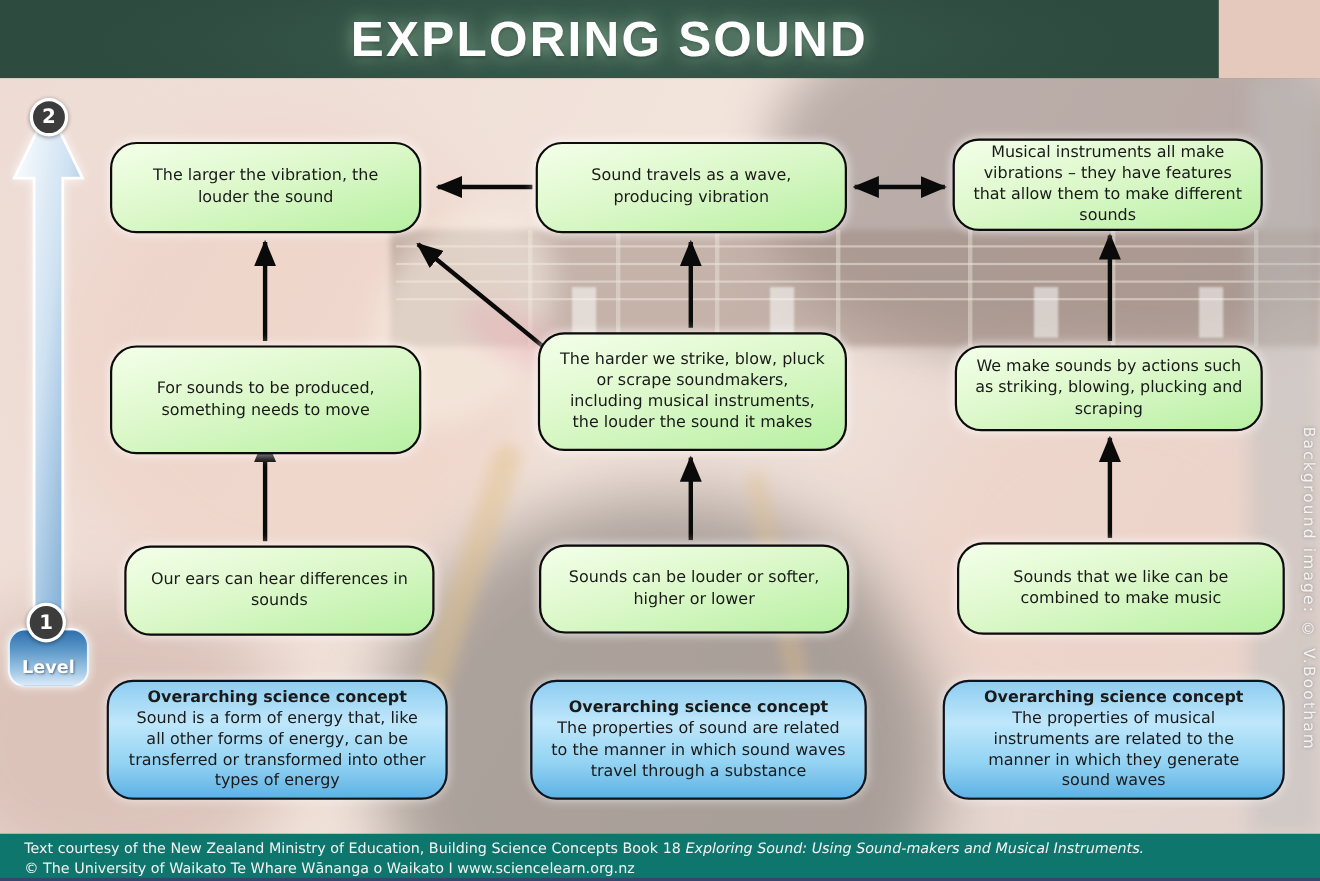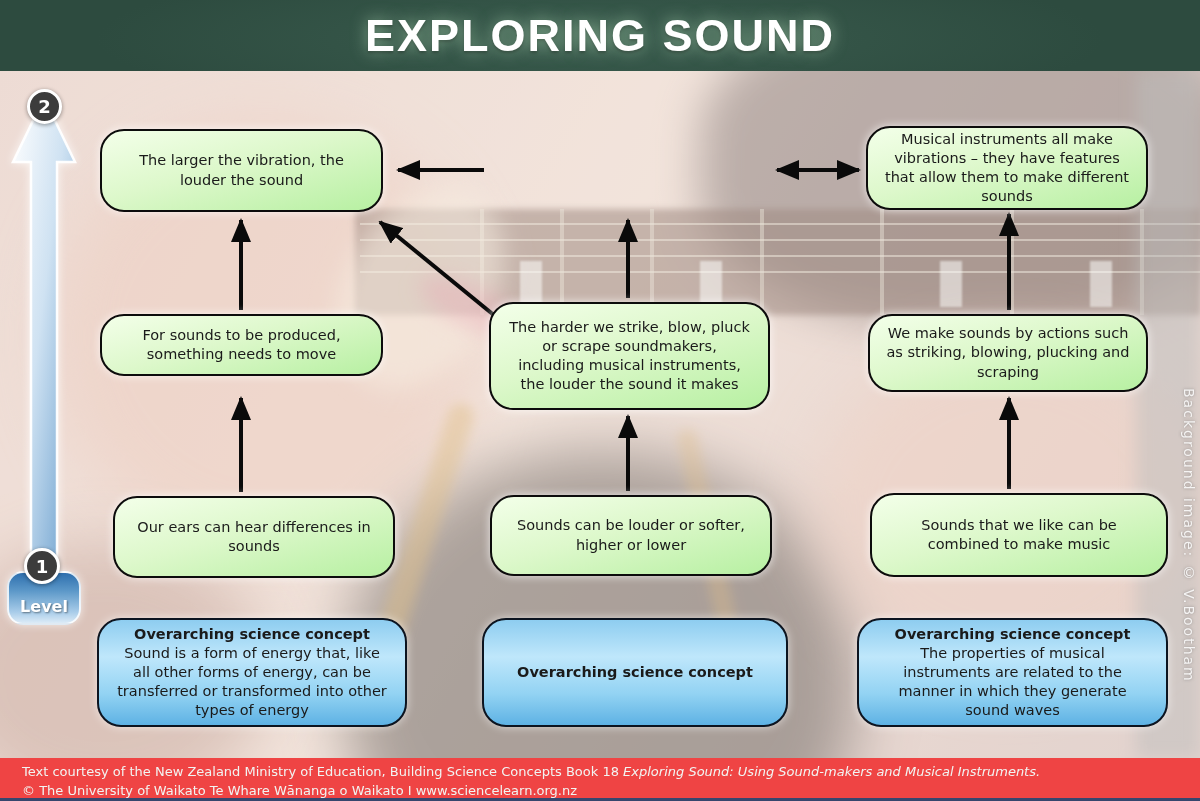--- a/index.html
+++ b/index.html
@@ -3,32 +3,32 @@
 <meta charset="utf-8">
 <style>
   html,body{margin:0;padding:0;background:#888;}
   #stage{
     position:relative;width:1200px;height:801px;overflow:hidden;
     font-family:"DejaVu Sans","Liberation Sans",sans-serif;
     background:#e5c9bc;
   }
   
   #header{
-    position:absolute;left:0;top:0;width:1200px;height:71px;
+    position:absolute;left:0;top:0;width:1108px;height:71px;
     background:radial-gradient(ellipse 60% 160% at 50% 55%, #3a5c4e 0%, #2d4b3f 70%);
     display:flex;align-items:center;justify-content:center;z-index:40;
   }
   #header h1{
     margin:0;color:#ffffff;font-size:45px;font-weight:800;letter-spacing:2px;
     font-family:"Liberation Sans","DejaVu Sans",sans-serif;
     text-shadow:0 0 16px rgba(200,240,200,.55),0 2px 3px rgba(0,0,0,.35);
   }
   #footer{
     position:absolute;left:0;bottom:0;width:1200px;height:43px;
-    background:#ef4444;color:#f2f4f2;z-index:40;
+    background:#0f766e;color:#f2f4f2;z-index:40;
     font-size:13px;line-height:1.45;padding:5px 0 0 22px;box-sizing:border-box;
     border-bottom:3px solid #36466e;
   }
   #footer i{font-style:italic;}
   
   #bg{position:absolute;left:0;top:71px;width:1200px;height:687px;overflow:hidden;
       background:linear-gradient(120deg,#e2c4b8 0%,#ead2c4 45%,#dabeb3 75%,#cfb5ad 100%);}
   #bg div{position:absolute;}
   .sh-topright{left:700px;top:-60px;width:540px;height:310px;background:rgba(70,50,45,.55);filter:blur(22px);border-radius:40%;}
   .sh-neck{left:355px;top:138px;width:845px;height:106px;background:rgba(96,62,48,.55);filter:blur(3px);}
@@ -61,21 +61,21 @@
   .bbox{
     background:linear-gradient(180deg,#8ecdf0 0%,#bfe7fb 35%,#93d3f3 70%,#5eb2e4 100%);
     border:2.5px solid #0c1420;flex-direction:column;
     box-shadow:0 0 10px rgba(255,255,255,.6);
   }
   .bbox .btitle{font-weight:bold;}
   
   #boxA1{left:100px;top:129px;width:283px;height:83px;}
   #boxA2{left:487px;top:129px;width:283px;height:83px;}
   #boxA3{left:866px;top:126px;width:282px;height:84px;}
-  #boxB1{left:100px;top:314px;width:283px;height:62px;}
+  #boxB1{left:100px;top:314px;width:283px;height:99px;}
   #boxB2{left:489px;top:302px;width:281px;height:108px;}
   #boxB3{left:868px;top:314px;width:280px;height:78px;}
   #boxC1{left:113px;top:496px;width:282px;height:82px;}
   #boxC2{left:490px;top:495px;width:282px;height:81px;}
   #boxC3{left:870px;top:493px;width:298px;height:84px;}
   #boxD1{left:97px;top:618px;width:310px;height:109px;}
   #boxD2{left:482px;top:618px;width:306px;height:109px;}
   #boxD3{left:857px;top:618px;width:311px;height:109px;}
   
   #lvl-arrow{position:absolute;left:0;top:85px;width:90px;height:520px;z-index:25;}
@@ -174,20 +174,23 @@
   <div class="lvl-circle" id="lvl2">
     <span>2</span>
   </div>
   <div class="lvl-circle" id="lvl1">
     <span>1</span>
   </div>
 
   <div class="gbox" id="boxA1">
     <span>The larger the vibration, the louder the sound</span>
   </div>
+  <div class="gbox" id="boxA2">
+    <span>Sound travels as a wave, producing vibration</span>
+  </div>
   <div class="gbox" id="boxA3">
     <span>Musical instruments all make vibrations – they have features that allow them to make different sounds</span>
   </div>
   <div class="gbox" id="boxB1">
     <span>For sounds to be produced, something needs to move</span>
   </div>
   <div class="gbox" id="boxB3">
     <span>We make sounds by actions such as striking, blowing, plucking and scraping</span>
   </div>
   <div class="gbox" id="boxB2">
@@ -202,20 +205,21 @@
   <div class="gbox" id="boxC3">
     <span>Sounds that we like can be combined to make music</span>
   </div>
 
   <div class="bbox" id="boxD1">
     <span class="btitle">Overarching science concept</span>
     <span>Sound is a form of energy that, like all other forms of energy, can be transferred or transformed into other types of energy</span>
   </div>
   <div class="bbox" id="boxD2">
     <span class="btitle">Overarching science concept</span>
+    <span>The properties of sound are related to the manner in which sound waves travel through a substance</span>
   </div>
   <div class="bbox" id="boxD3">
     <span class="btitle">Overarching science concept</span>
     <span>The properties of musical instruments are related to the manner in which they generate sound waves</span>
   </div>
 
   <div id="credit">Background image:  ©  V.Bootham</div>
 
   <div id="header">
     <h1>EXPLORING SOUND</h1>

